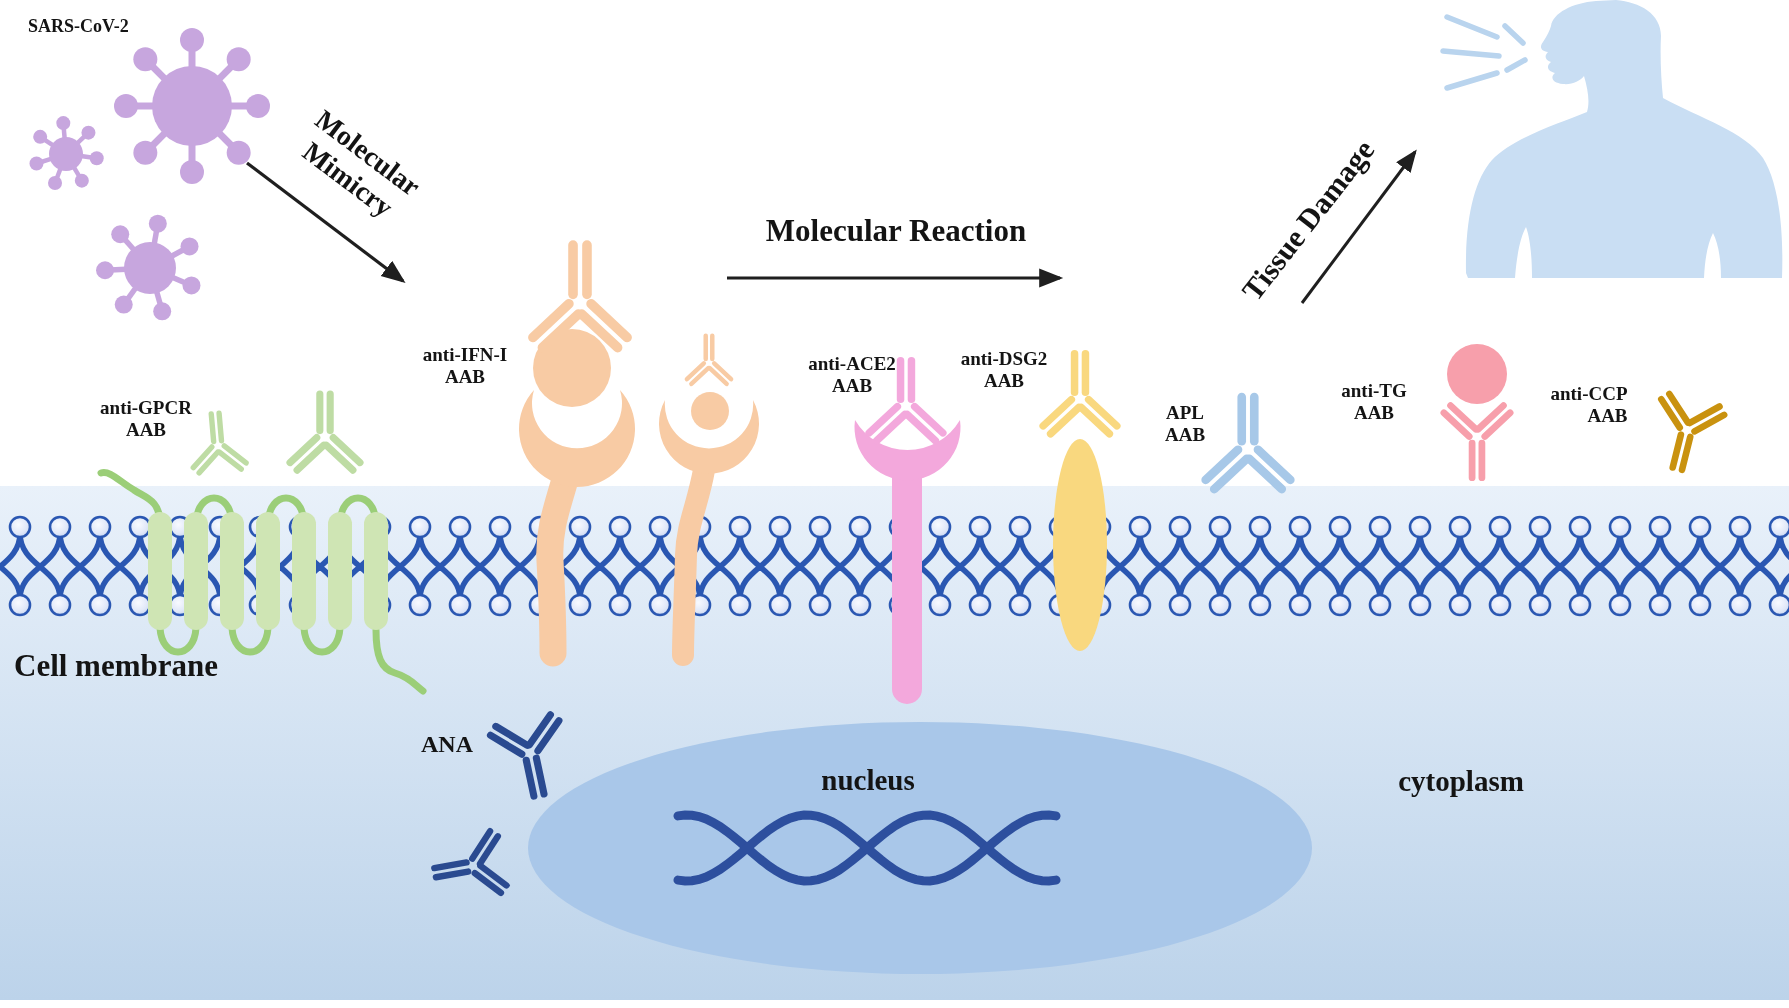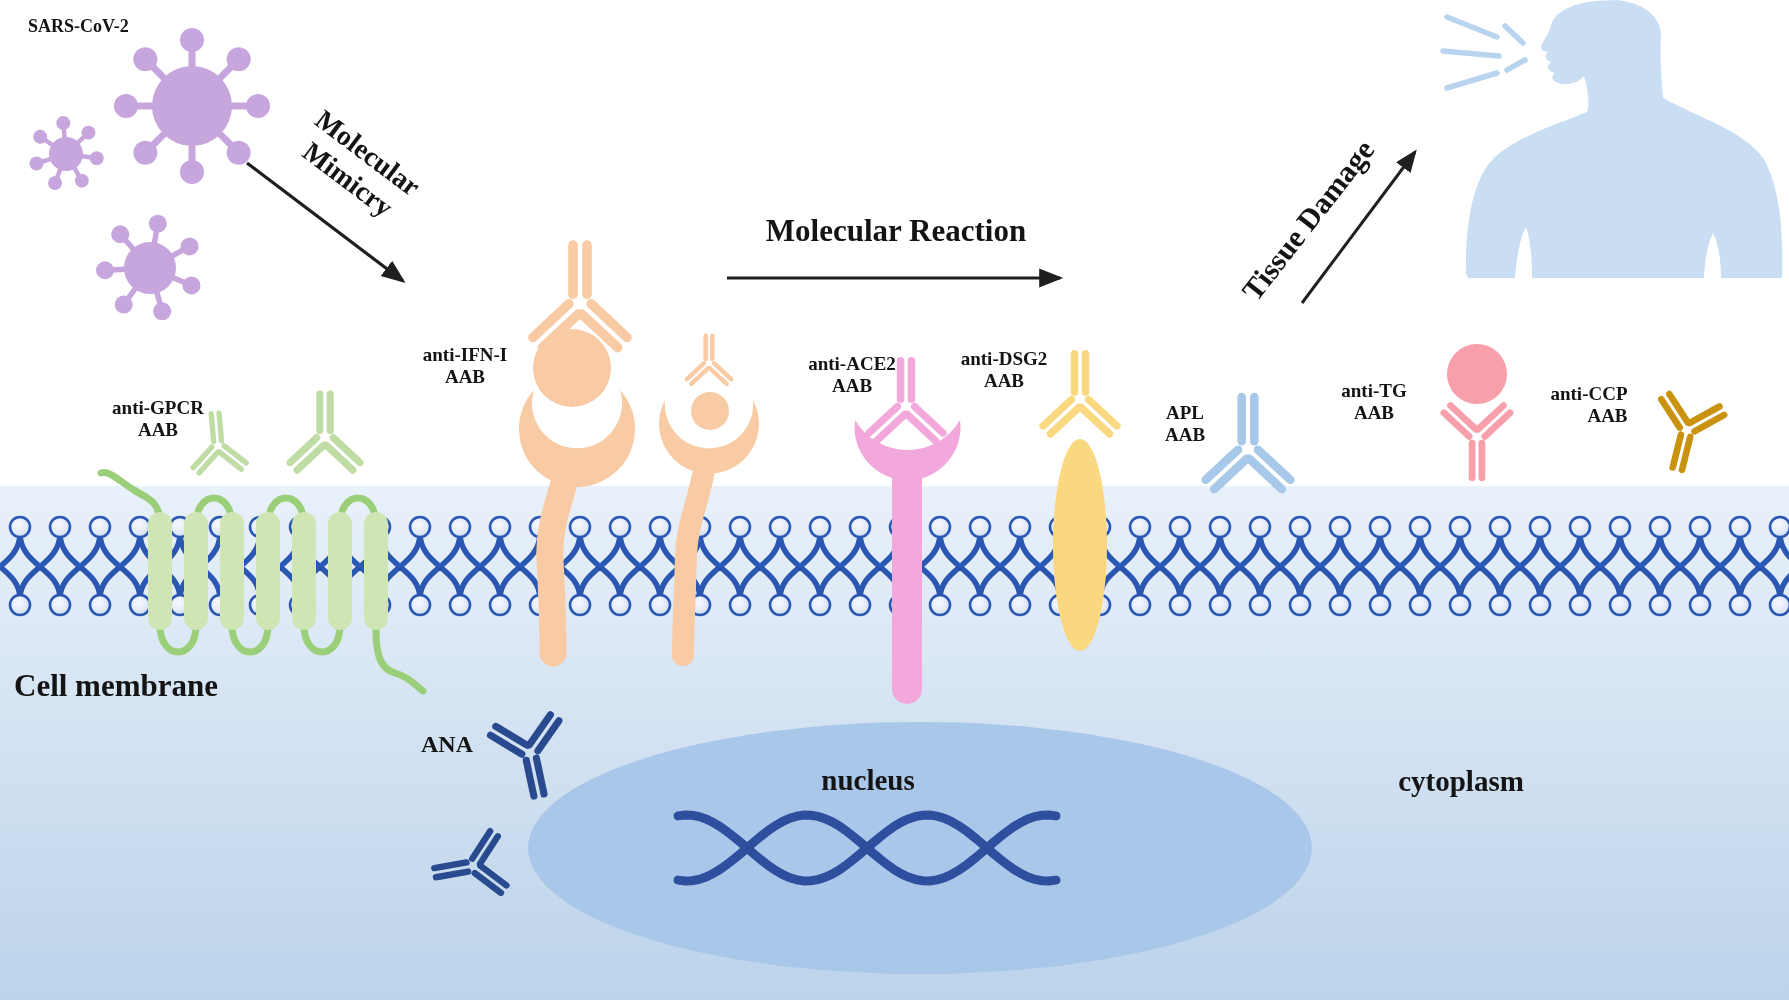--- a/index.html
+++ b/index.html
@@ -8,26 +8,26 @@
   #cellbg{position:absolute;left:0;top:486px;width:1789px;height:514px;}
   #scene{position:absolute;left:0;top:0;width:1789px;height:1008px;}
   .t{position:absolute;font-weight:bold;color:#141414;white-space:nowrap;text-align:center;
      line-height:1.18;z-index:5;}
   .ctr{transform:translate(-50%,-50%);}
   .sars{left:28px;top:16px;font-size:18px;}
   .mimicry{left:358px;top:166px;font-size:28px;transform:translate(-50%,-50%) rotate(37deg);}
   .autoimmune{left:896px;top:231px;font-size:31px;}
   .tissue{left:1308px;top:220px;font-size:30px;transform:translate(-50%,-50%) rotate(-52deg);}
   .longcovid{left:1626px;top:158px;font-size:37px;}
-  .cellmem{left:14px;top:668px;font-size:31px;text-align:center;}
+  .cellmem{left:14px;top:648px;font-size:31px;text-align:center;}
   .nucleusl{left:868px;top:780px;font-size:29px;}
   .cytol{left:1461px;top:781px;font-size:29px;}
   .anal{left:447px;top:744px;font-size:24px;}
   .lab{font-size:19px;}
-  .lab-gpcr{left:158px;top:419px;}
+  .lab-gpcr{left:146px;top:419px;}
   .lab-ifn{left:465px;top:366px;}
   .lab-ace2{left:828px;top:375px;margin-left:24px;}
   .lab-dsg2{left:1004px;top:370px;}
   .lab-apl{left:1185px;top:424px;}
   .lab-tg{left:1374px;top:402px;}
   .lab-ccp{left:1589px;top:405px;text-align:right;}
 </style>
 </head>
 <body>
 

